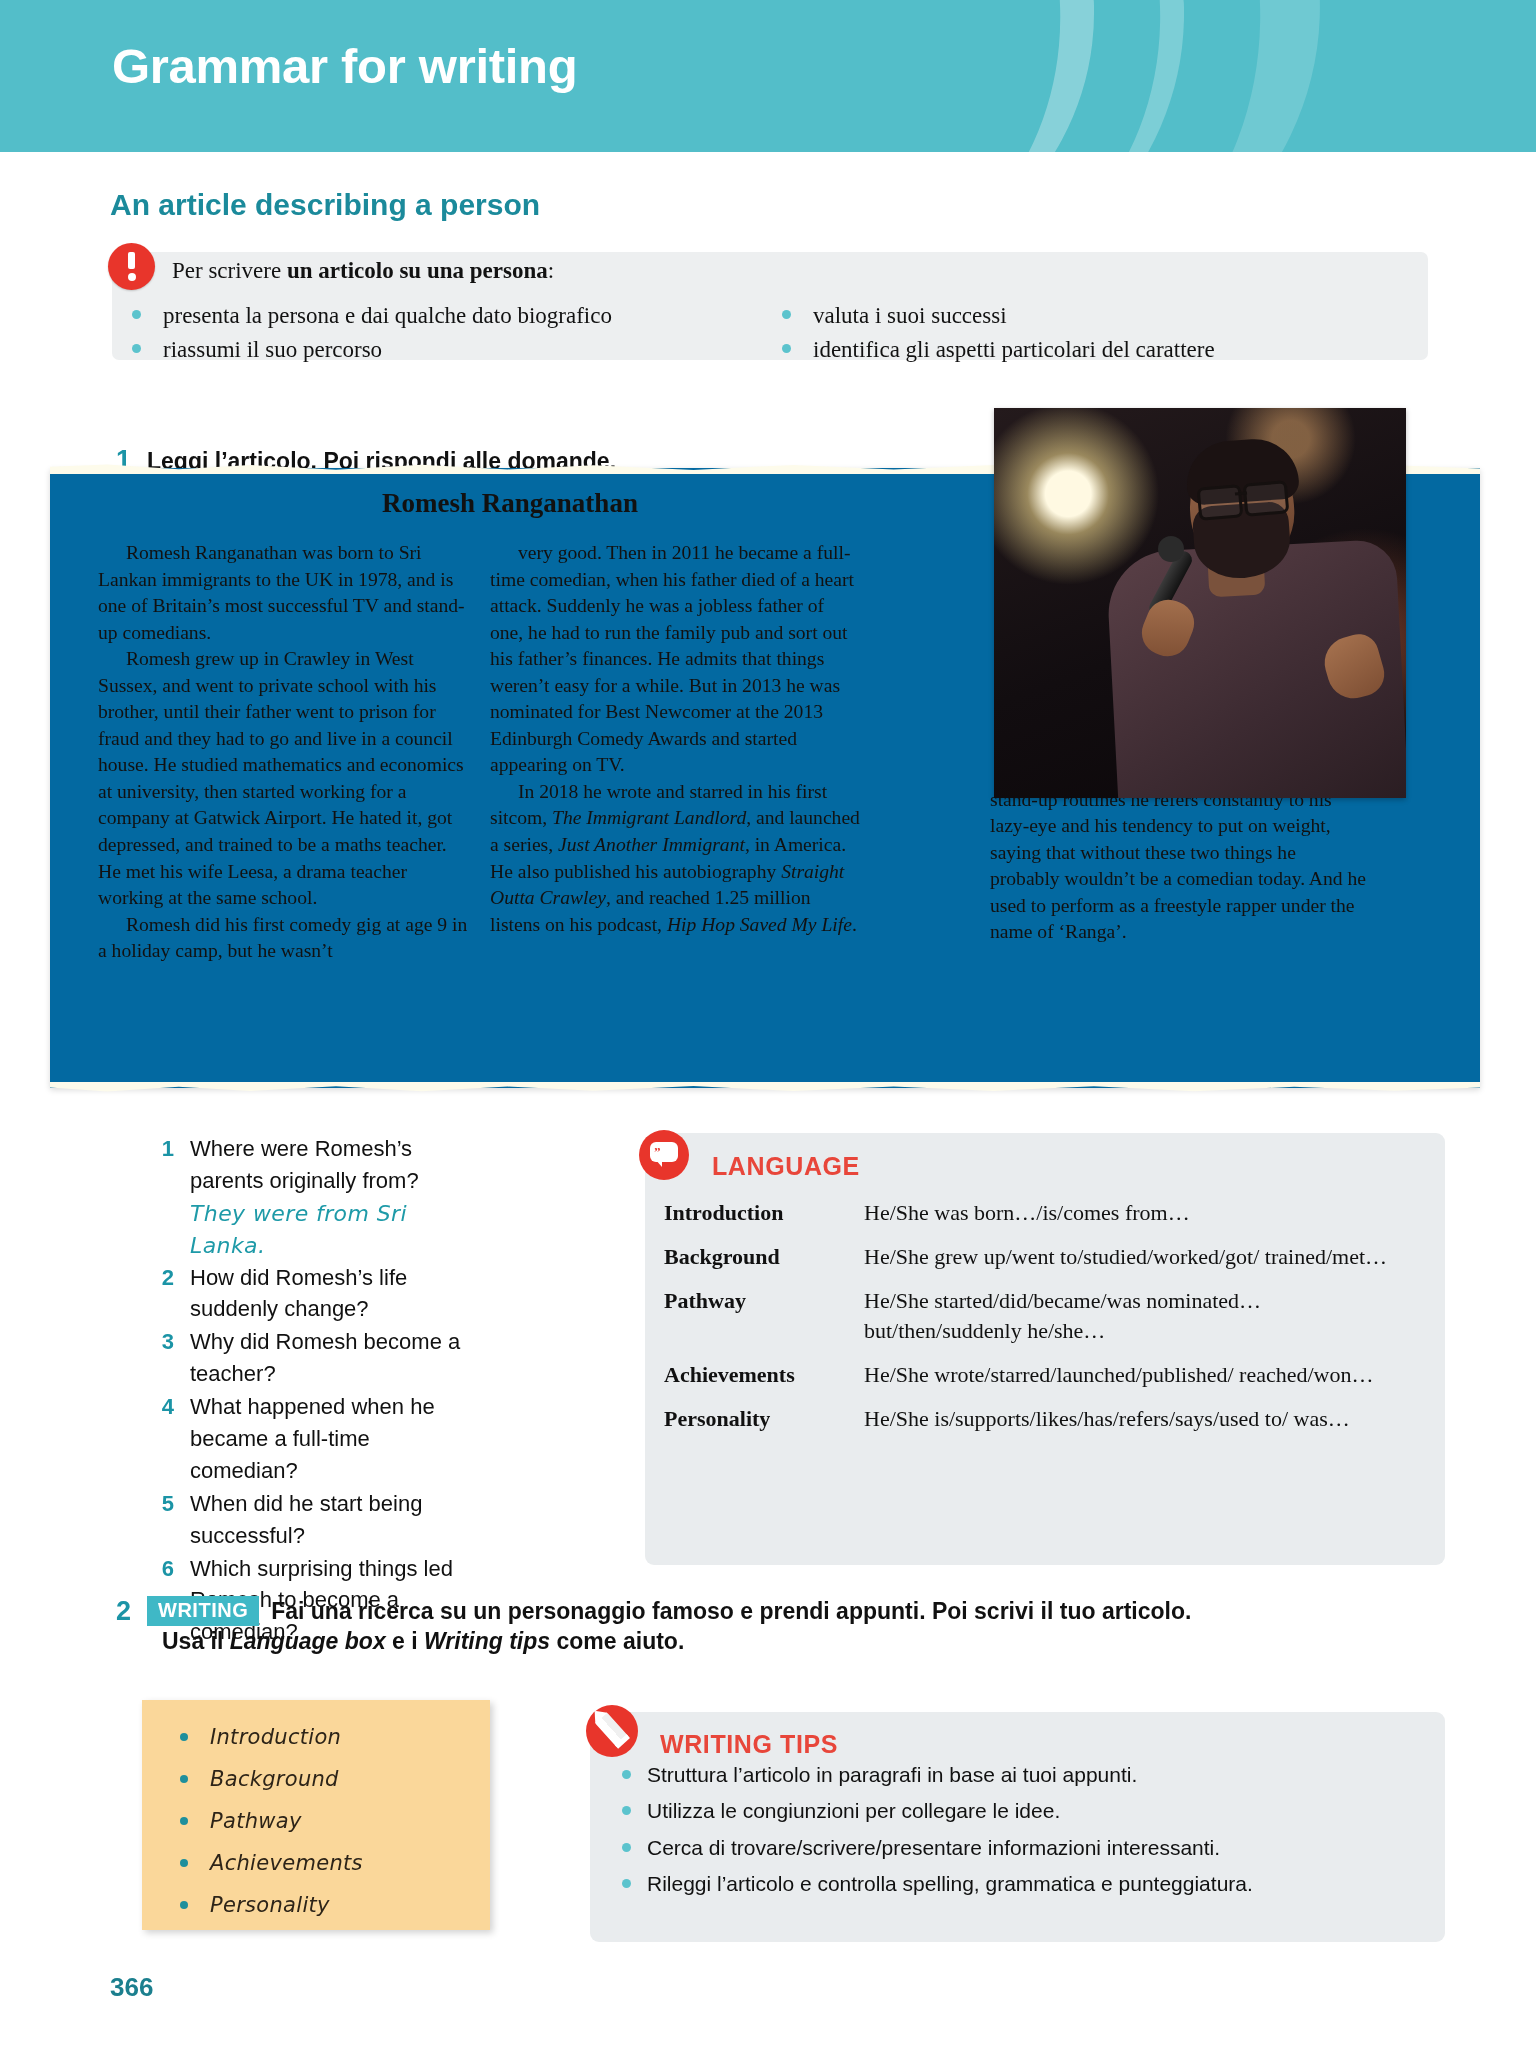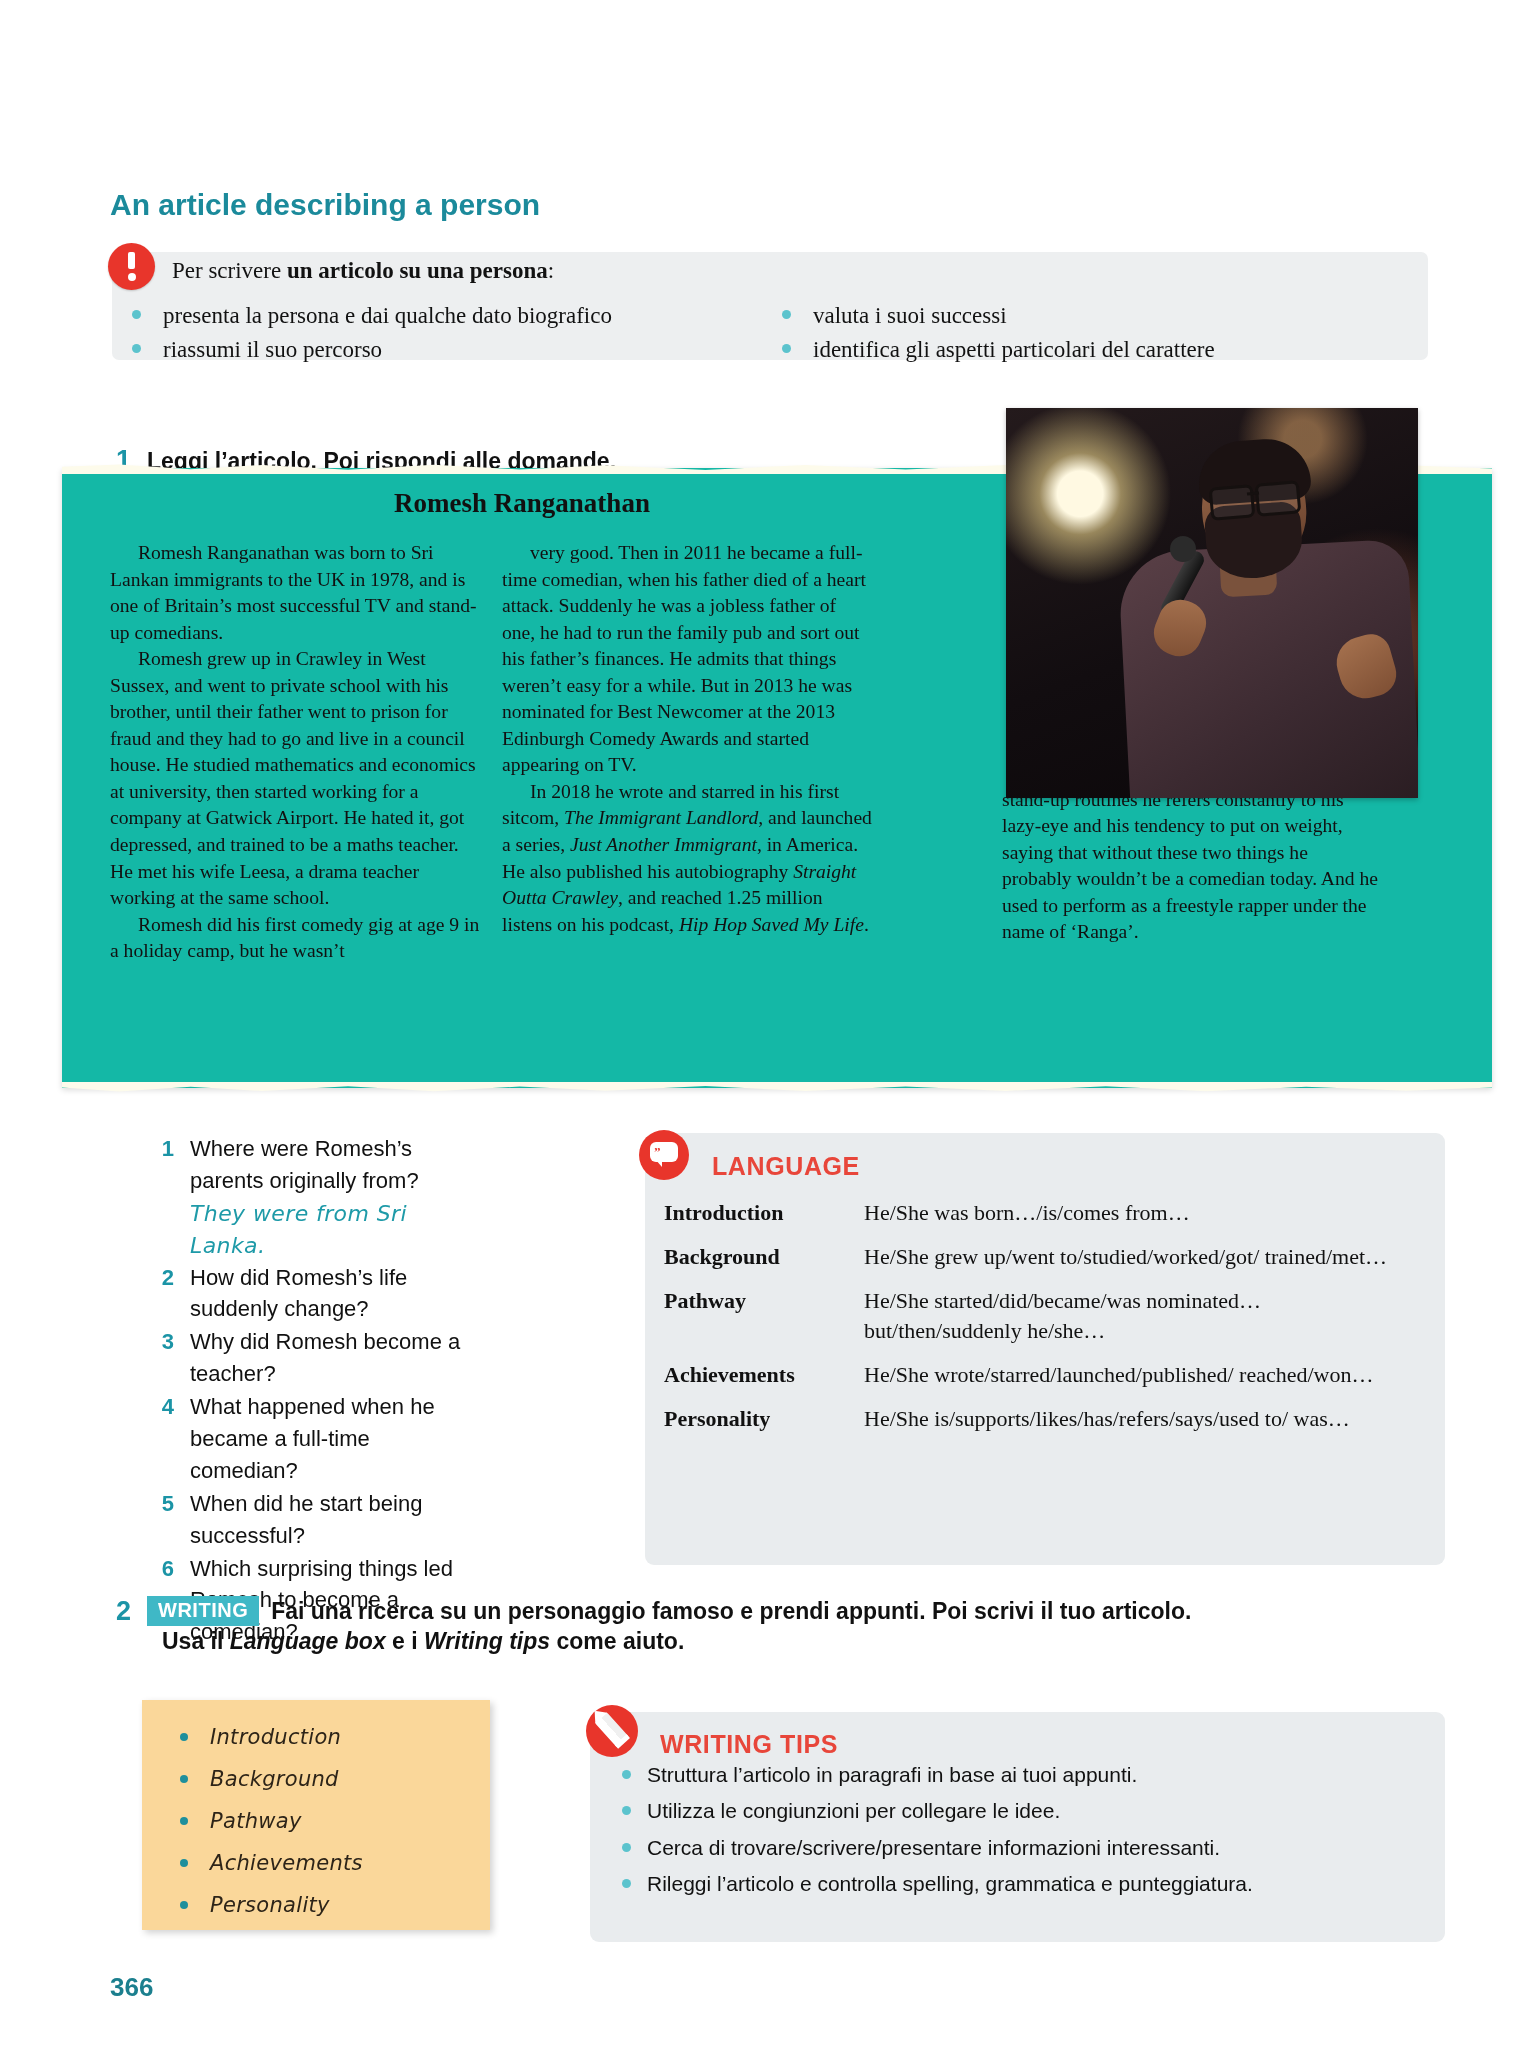--- a/index.html
+++ b/index.html
@@ -79,22 +79,22 @@
   
   .ex1{
     position:absolute;left:116px;top:415px;
     display:flex;align-items:baseline;
   }
   .ex-num{font-size:27px;font-weight:700;color:#1b94a6;margin-right:16px;}
   .ex-text{font-size:23px;font-weight:700;color:#111;margin-top:33px;}
 
   
   .paper{
-    position:absolute;left:62px;top:468px;width:1430px;height:620px;
-    background:#14b8a6;
+    position:absolute;left:50px;top:468px;width:1430px;height:620px;
+    background:#0369a1;
     box-shadow:0 2px 6px rgba(0,0,0,.15);
   }
   .paper:before{
     content:"";position:absolute;left:0;top:-6px;width:100%;height:12px;
     background:#fdfbeb;
     clip-path:polygon(0 40%,4% 20%,9% 60%,14% 25%,20% 65%,26% 22%,32% 62%,38% 28%,45% 66%,52% 24%,59% 62%,66% 26%,73% 64%,80% 22%,87% 60%,94% 28%,100% 55%,100% 100%,0 100%);
   }
   .paper:after{
     content:"";position:absolute;left:0;bottom:-6px;width:100%;height:12px;
     background:#fdfbeb;
@@ -268,20 +268,26 @@
   .pageno{
     position:absolute;left:110px;top:1972px;
     font-size:26px;font-weight:700;color:#1b7f8e;
   }
 </style>
 </head>
 <body>
 
 <div class="page">
 
+  <div class="banner">
+    <div class="swoosh sw3"></div>
+    <div class="swoosh sw2"></div>
+    <div class="swoosh sw1"></div>
+    <div class="banner-title">Grammar for writing</div>
+  </div>
 
   <div class="section-title">An article describing a person</div>
 
   <div class="info-box"></div>
   <div class="alert-icon"></div>
   <div class="info-lead">
     <span>Per scrivere </span><b>un articolo su una persona</b><span>:</span>
   </div>
   <div class="info-cols">
     <div class="info-col">

